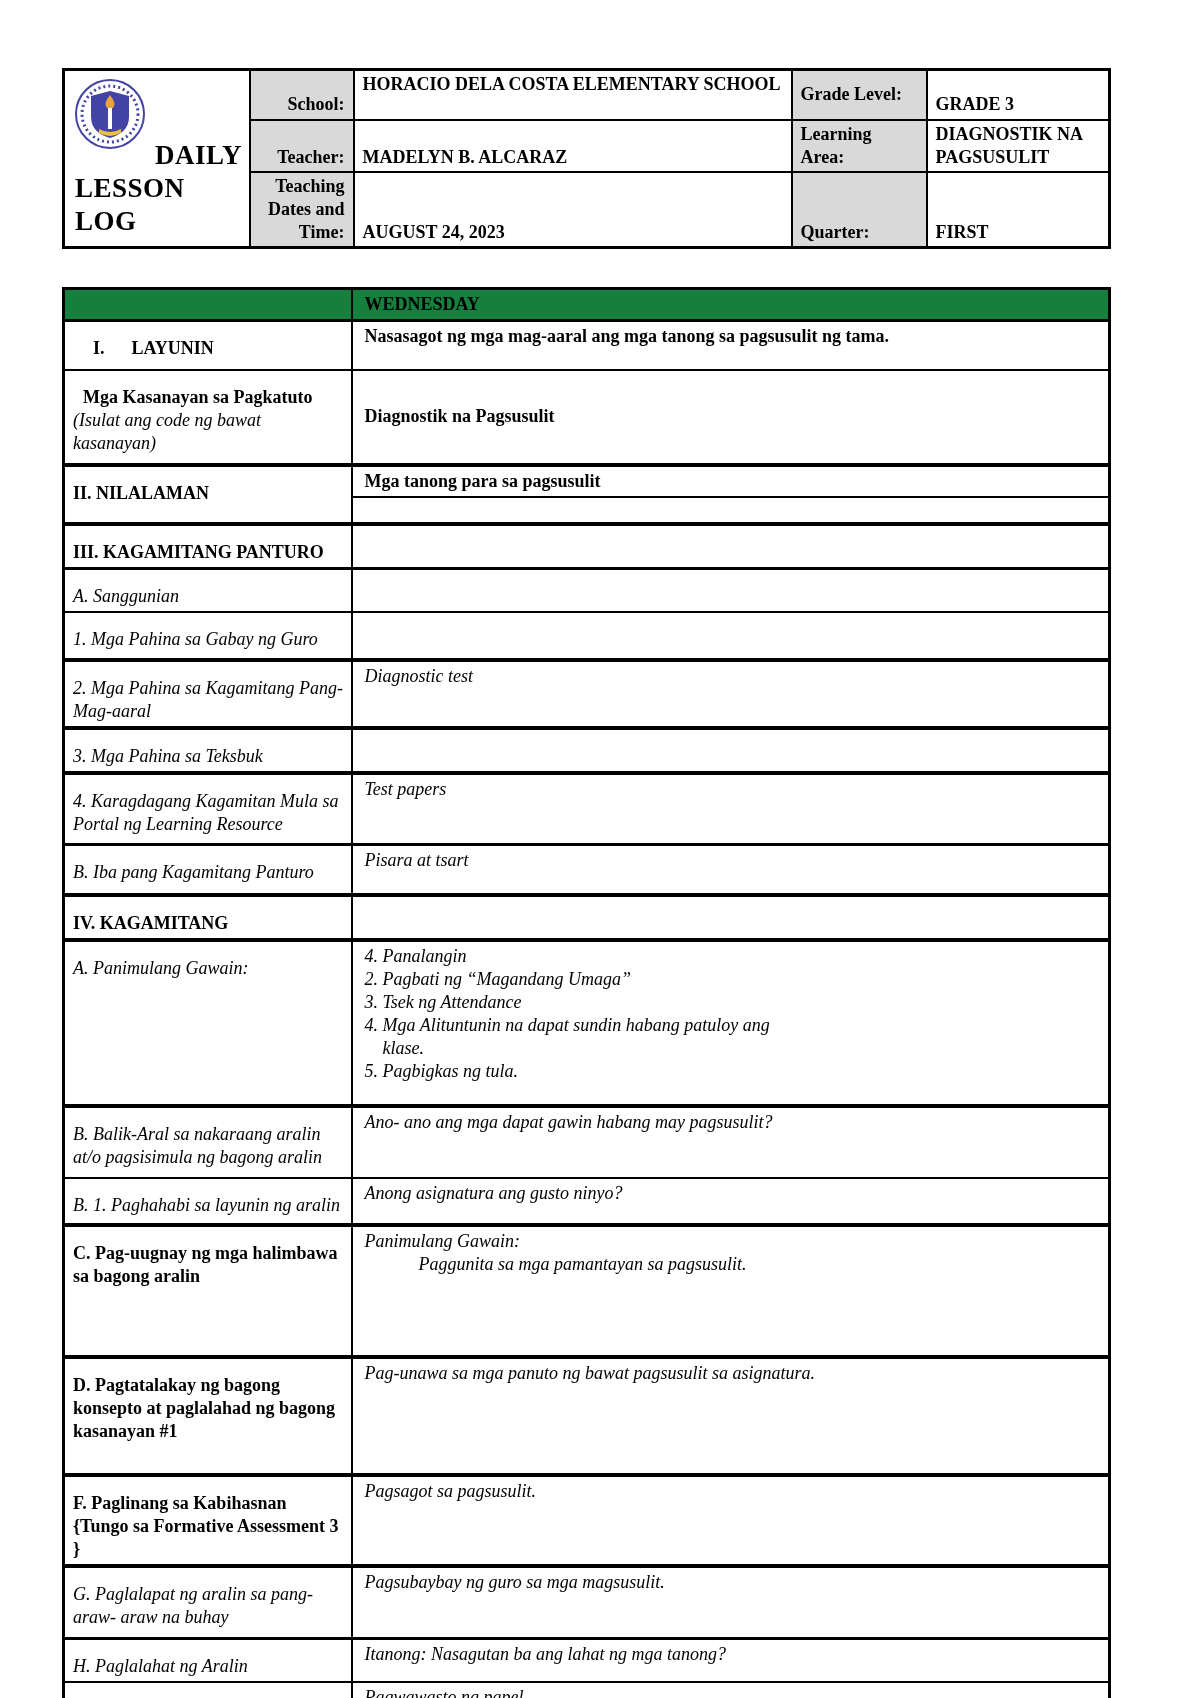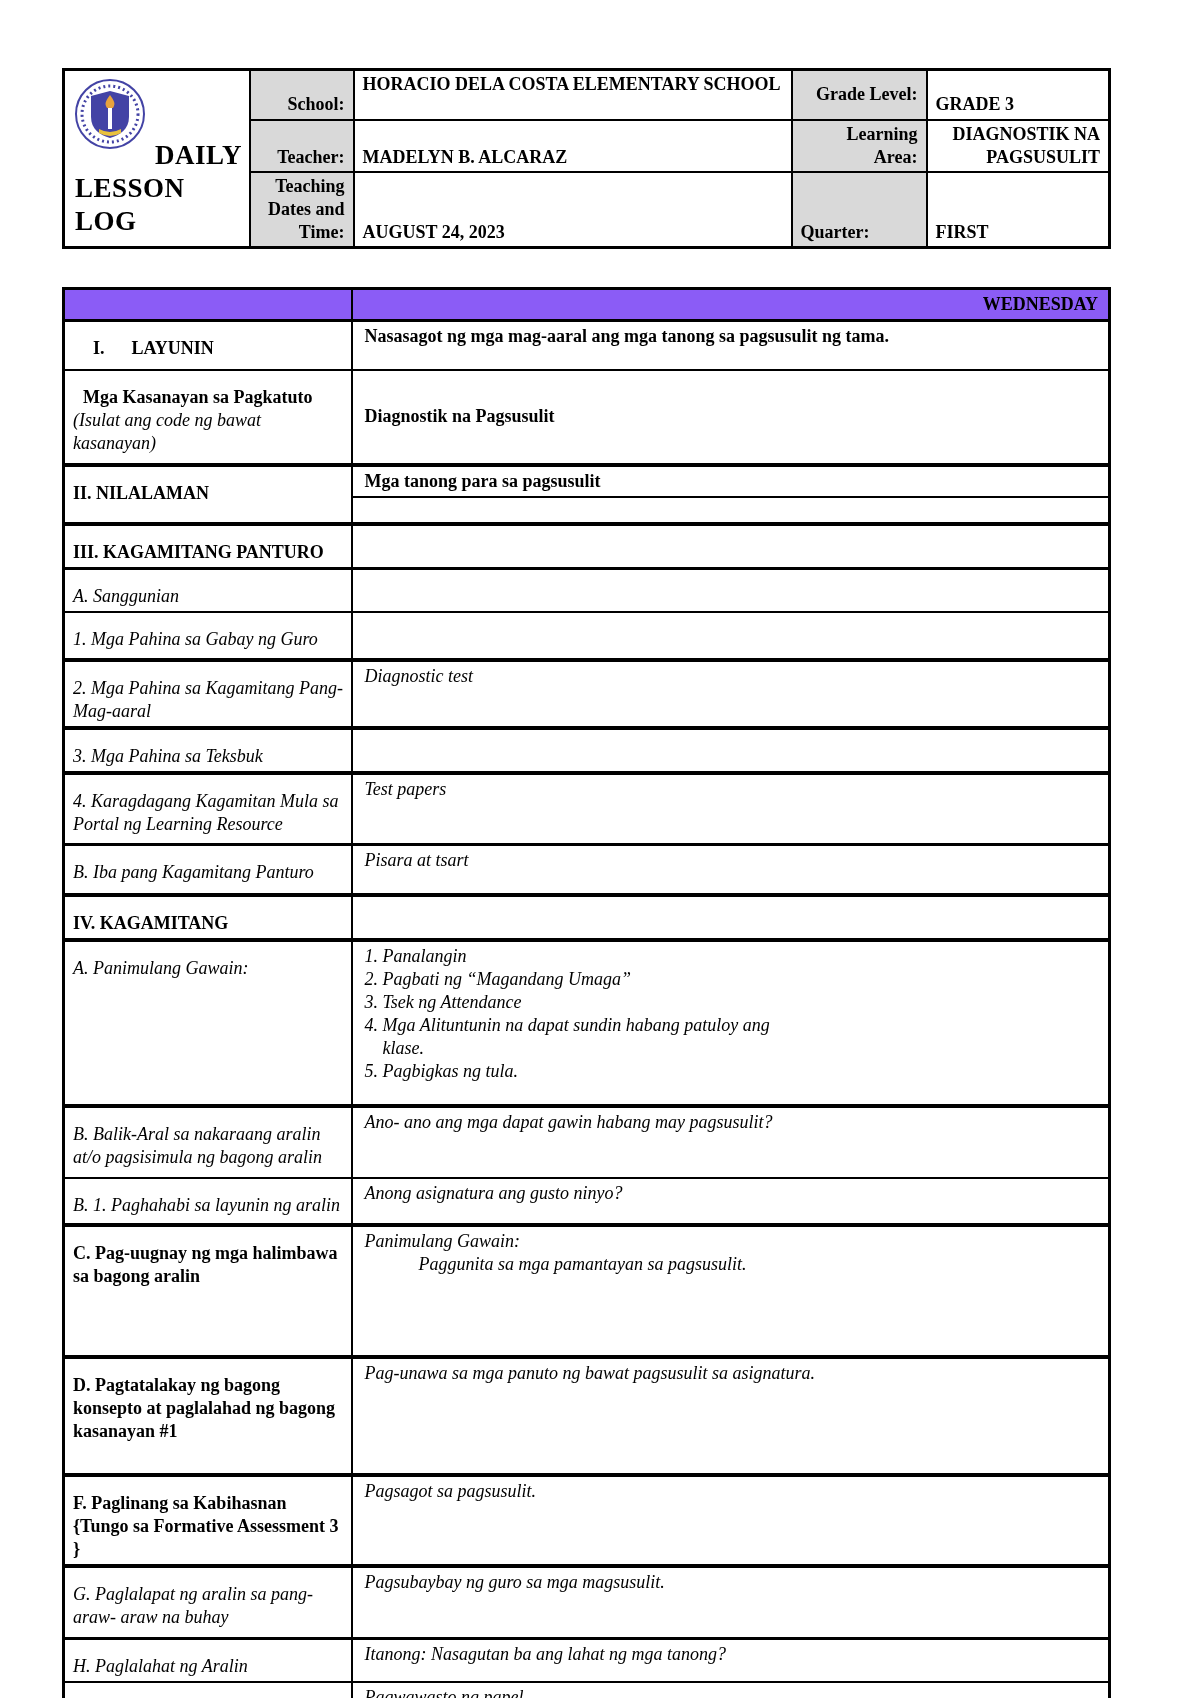--- a/index.html
+++ b/index.html
@@ -16,30 +16,30 @@
   
   .hdr td{padding:2px 8px;}
   .brand{position:relative;background:#fff;padding:0;}
   .seal{position:absolute;top:6px;left:8px;}
   .btitle{position:absolute;left:10px;right:4px;bottom:8px;font-weight:bold;
           font-size:27px;line-height:1.22;letter-spacing:.5px;}
   .btitle .l1{padding-left:80px;}
   .lbl{background:#d9d9d9;font-weight:bold;}
   .ra{text-align:right;}
   .va-b{vertical-align:bottom;margin-left:16px;}
-  .va-m{vertical-align:middle;text-align:right;}
+  .va-m{vertical-align:middle;}
   .val{font-weight:bold;}
   .ctr{}
 
   
   .main td.l{padding:15px 6px 3px 8px;}
   .main td.r{padding:3px 10px 3px 12px;}
   .b{font-weight:bold;}
   .i{font-style:italic;}
-  tr.day td{background:#8b5cf6;text-align:right;font-weight:bold;padding:1px 4px;}
+  tr.day td{background:#15803d;text-align:left;font-weight:bold;padding:1px 4px;}
   .lab1{padding-left:28px !important;}
   .note{font-style:italic;font-weight:normal;}
   .k1{text-indent:10px;}
   .va-mid{vertical-align:middle;}
 </style>
 </head>
 <body>
 
 <div class="page">
 
@@ -158,21 +158,21 @@
     </tr>
 
     <tr class="tt" style="height:22px">
       <td class="l b">IV. KAGAMITANG</td>
       <td class="r"></td>
     </tr>
 
     <tr class="tt" style="height:166px">
       <td class="l i">A. Panimulang Gawain:</td>
       <td class="r i">
-        <div>1. Panalangin</div>
+        <div>4. Panalangin</div>
         <div>2. Pagbati ng “Magandang Umaga”</div>
         <div>3. Tsek ng Attendance</div>
         <div>4. Mga Alituntunin na dapat sundin habang patuloy ang</div>
         <div> klase.</div>
         <div>5. Pagbigkas ng tula.</div>
       </td>
     </tr>
 
     <tr class="tt" style="height:72px">
       <td class="l i">B. Balik-Aral sa nakaraang aralin at/o pagsisimula ng bagong aralin</td>

